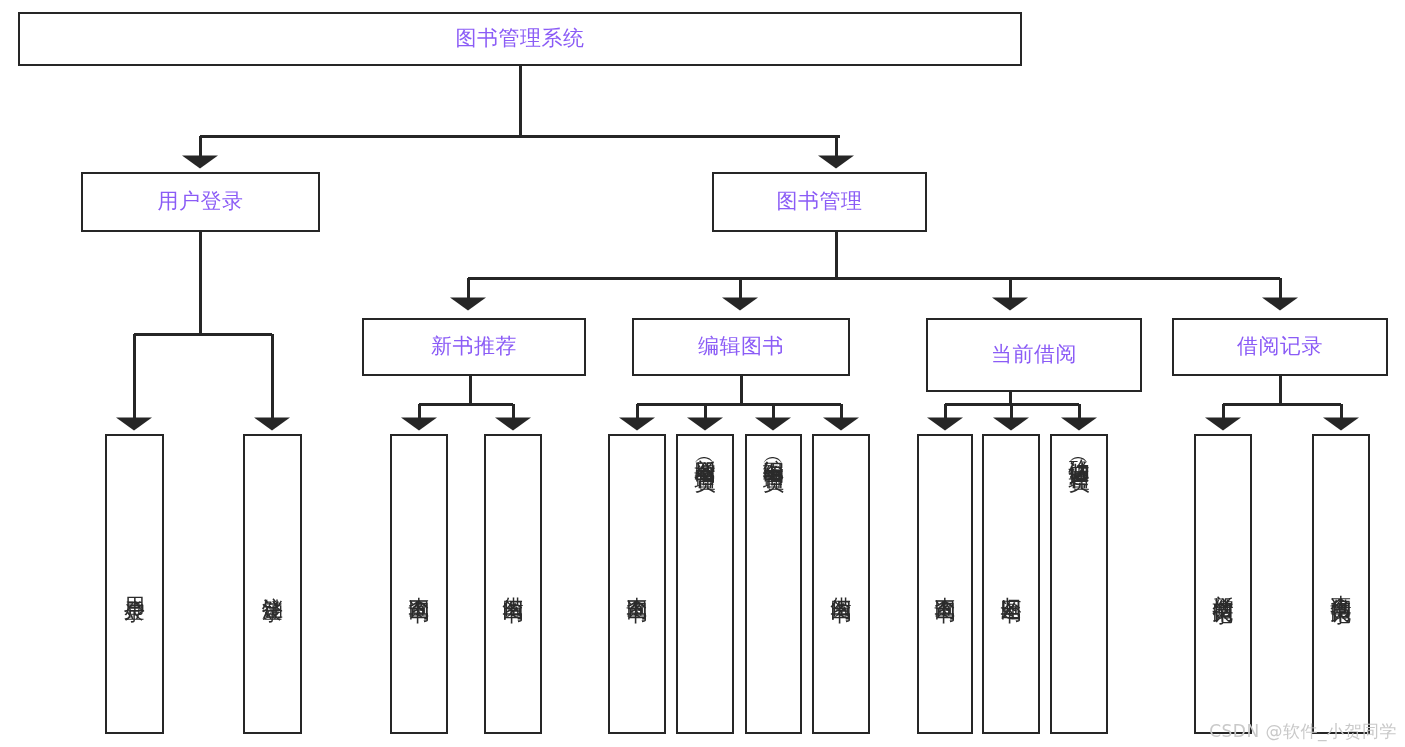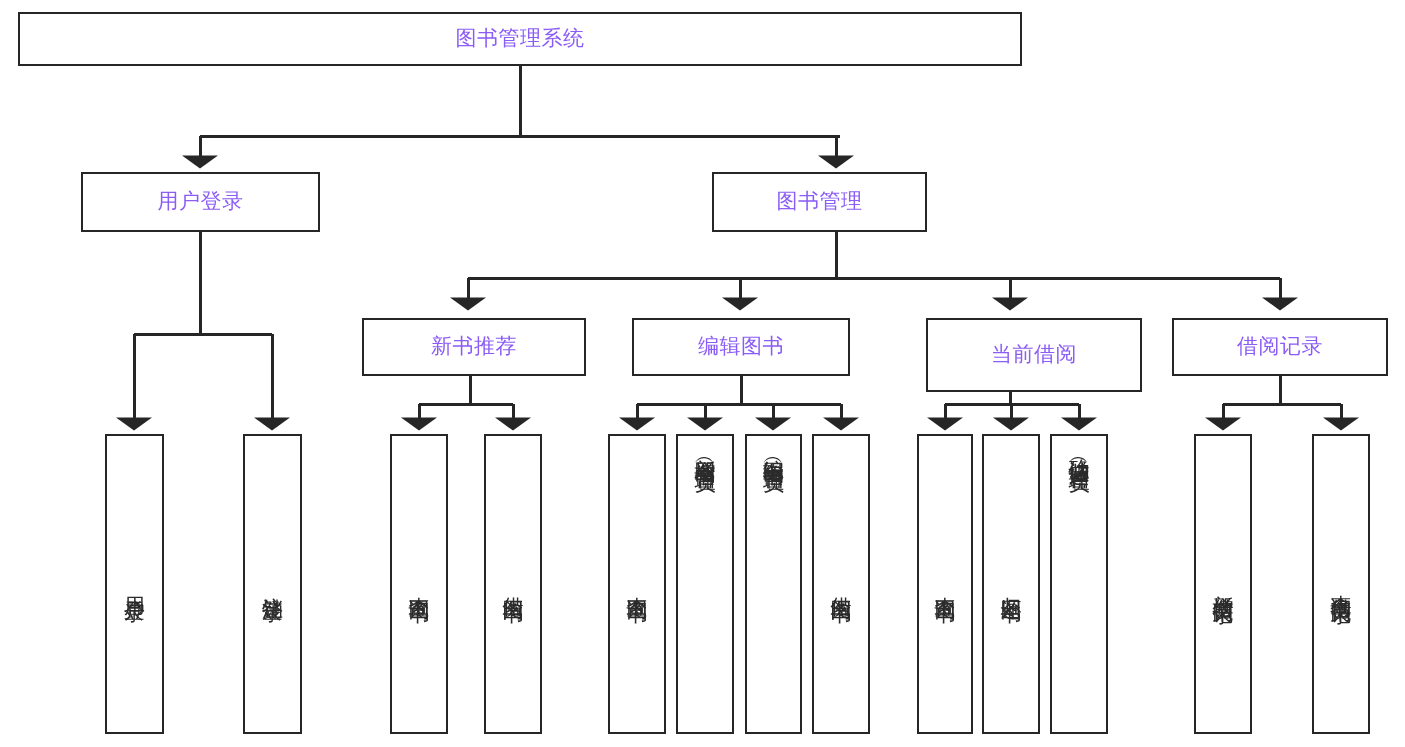--- a/index.html
+++ b/index.html
@@ -185,13 +185,14 @@
     <span class="node-label-v">确认归还（管理员）</span>
   </div>
 
   <div class="node-box leaf-box centered" style="left:1194px; top:434px; width:58px; height:300px;">
     <span class="node-label-v">新增借阅记录</span>
   </div>
   <div class="node-box leaf-box centered" style="left:1312px; top:434px; width:58px; height:300px;">
     <span class="node-label-v">查询借阅记录</span>
   </div>
 
+  <div id="watermark">CSDN @软件_小贺同学</div>
 </div>
 
 </body></html>

